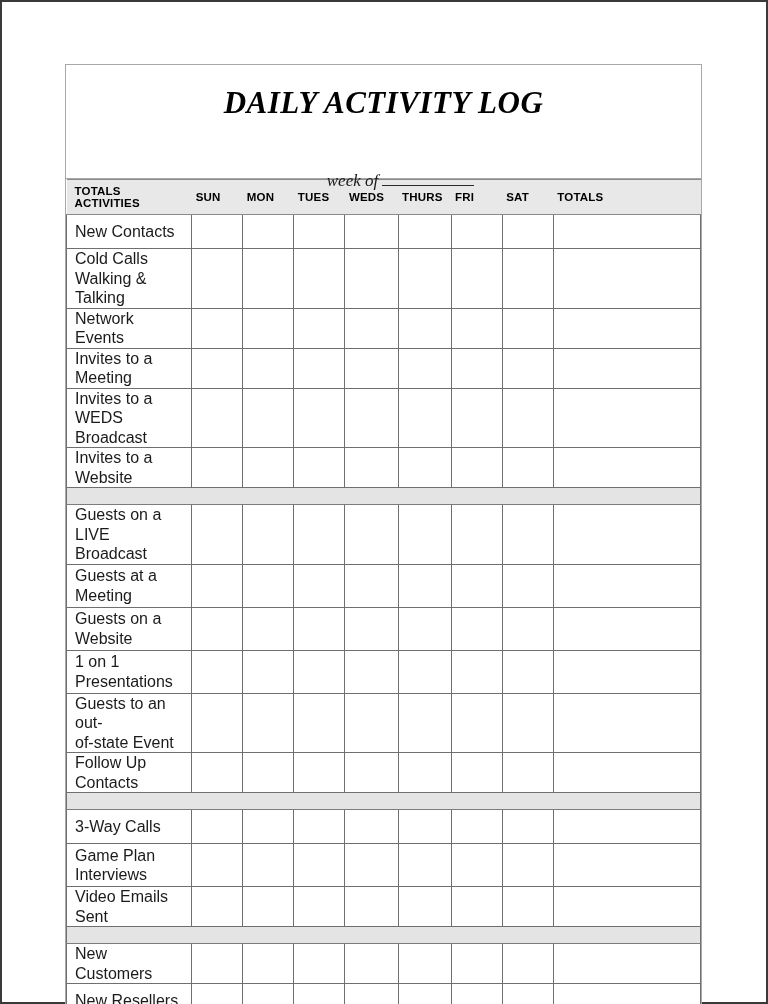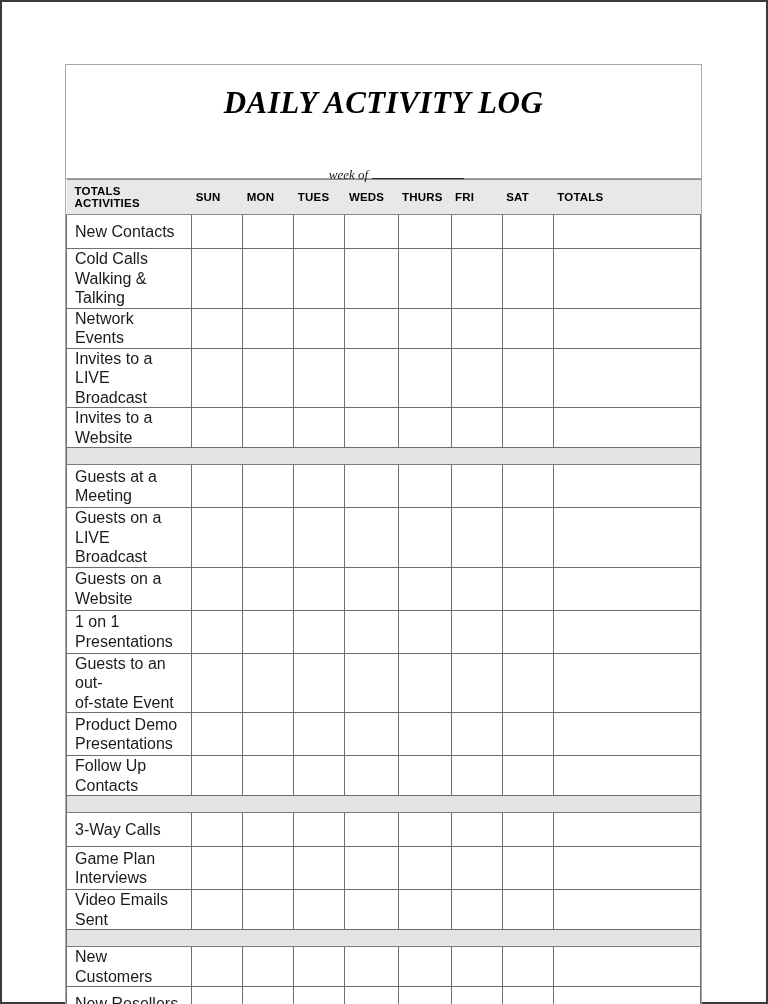--- a/index.html
+++ b/index.html
@@ -54,21 +54,21 @@
     font-size: 31px;
     letter-spacing: 0.5px;
     color: #000000;
     margin: 0;
     line-height: 1.15;
   }
   .week-of {
     margin-top: 30px;
     font-family: "Liberation Serif", "DejaVu Serif", serif;
     font-style: italic;
-    font-size: 13px;
+    font-size: 17px;
     color: #1a1a1a;
     white-space: pre;
   }
   .week-of .rule {
     display: inline-block;
     width: 92px;
     border-bottom: 1px solid #2a2a2a;
     height: 11px;
     vertical-align: baseline;
     margin-left: 4px;
@@ -202,22 +202,33 @@
             <td class="label"><span>Network Events</span></td>
             <td></td>
             <td></td>
             <td></td>
             <td></td>
             <td></td>
             <td></td>
             <td></td>
             <td></td>
           </tr>
-          <tr class="tall">
-            <td class="label"><span>Invites to a LIVE</span><span class="l2">Broadcast</span></td>
+          <tr>
+            <td class="label"><span>Invites to a Meeting</span></td>
+            <td></td>
+            <td></td>
+            <td></td>
+            <td></td>
+            <td></td>
+            <td></td>
+            <td></td>
+            <td></td>
+          </tr>
+          <tr class="tall">
+            <td class="label"><span>Invites to a WEDS</span><span class="l2">Broadcast</span></td>
             <td></td>
             <td></td>
             <td></td>
             <td></td>
             <td></td>
             <td></td>
             <td></td>
             <td></td>
           </tr>
           <tr>
@@ -228,42 +239,42 @@
             <td></td>
             <td></td>
             <td></td>
             <td></td>
             <td></td>
           </tr>
           <tr class="spacer">
             <td colspan="9"></td>
           </tr>
           <tr class="tall">
+            <td class="label"><span>Guests on a LIVE</span><span class="l2">Broadcast</span></td>
+            <td></td>
+            <td></td>
+            <td></td>
+            <td></td>
+            <td></td>
+            <td></td>
+            <td></td>
+            <td></td>
+          </tr>
+          <tr class="tall">
             <td class="label"><span>Guests at a</span><span class="l2">Meeting</span></td>
             <td></td>
             <td></td>
             <td></td>
             <td></td>
             <td></td>
             <td></td>
             <td></td>
             <td></td>
           </tr>
           <tr class="tall">
-            <td class="label"><span>Guests on a LIVE</span><span class="l2">Broadcast</span></td>
-            <td></td>
-            <td></td>
-            <td></td>
-            <td></td>
-            <td></td>
-            <td></td>
-            <td></td>
-            <td></td>
-          </tr>
-          <tr class="tall">
             <td class="label"><span>Guests on a</span><span class="l2">Website</span></td>
             <td></td>
             <td></td>
             <td></td>
             <td></td>
             <td></td>
             <td></td>
             <td></td>
             <td></td>
           </tr>
@@ -273,31 +284,20 @@
             <td></td>
             <td></td>
             <td></td>
             <td></td>
             <td></td>
             <td></td>
             <td></td>
           </tr>
           <tr class="tall">
             <td class="label"><span>Guests to an out-</span><span class="l2">of-state Event</span></td>
-            <td></td>
-            <td></td>
-            <td></td>
-            <td></td>
-            <td></td>
-            <td></td>
-            <td></td>
-            <td></td>
-          </tr>
-          <tr class="tall">
-            <td class="label"><span>Product Demo</span><span class="l2">Presentations</span></td>
             <td></td>
             <td></td>
             <td></td>
             <td></td>
             <td></td>
             <td></td>
             <td></td>
             <td></td>
           </tr>
           <tr>

